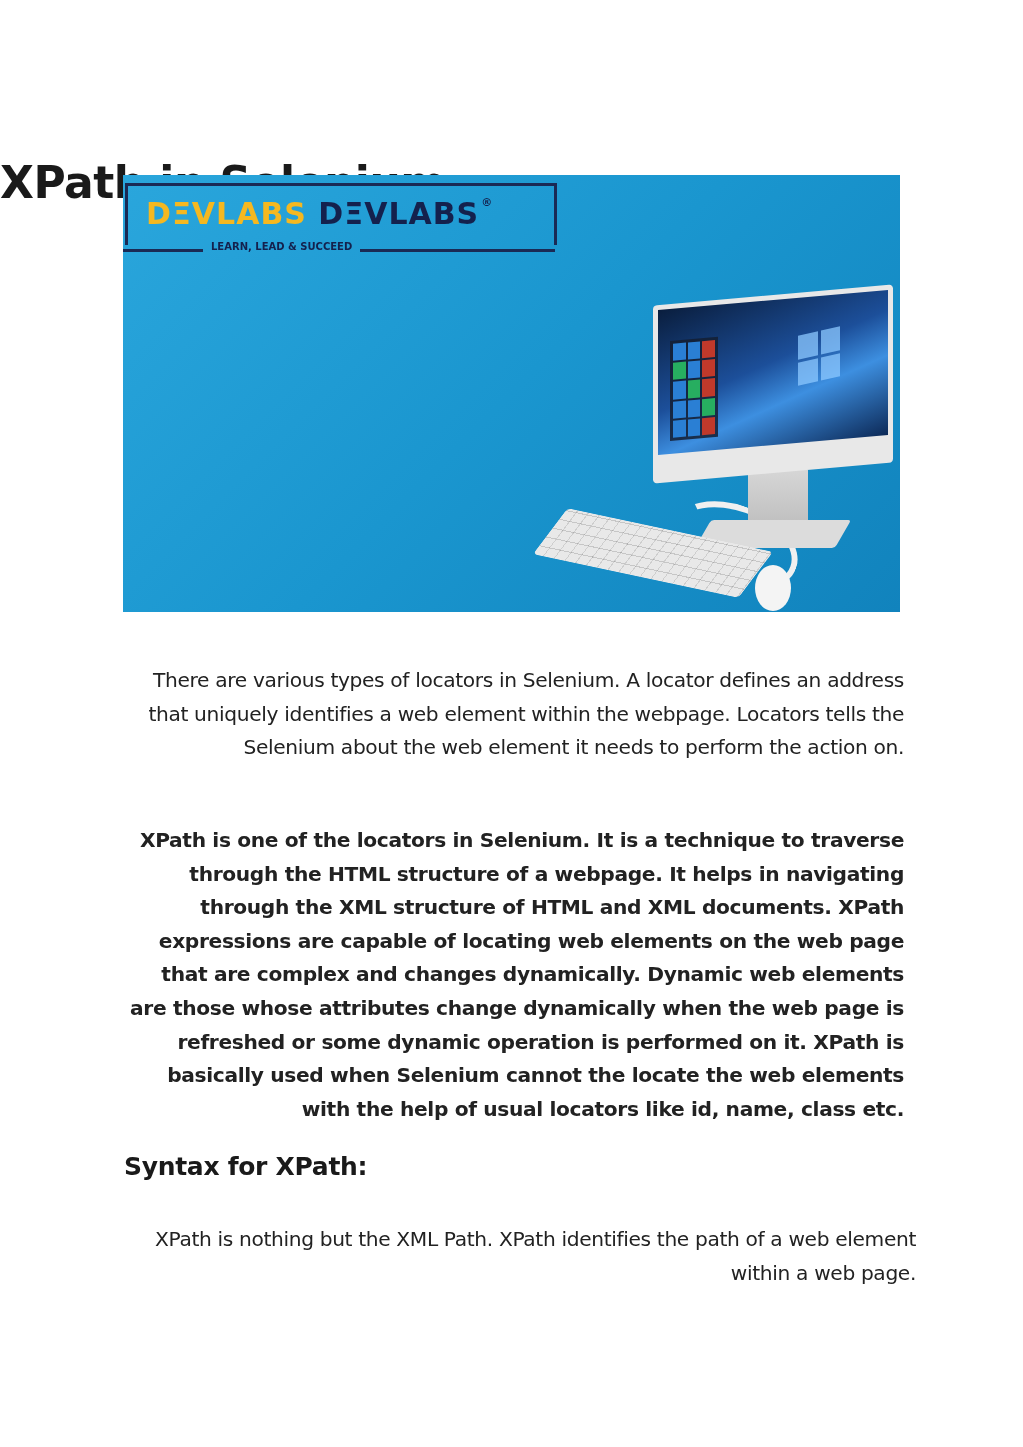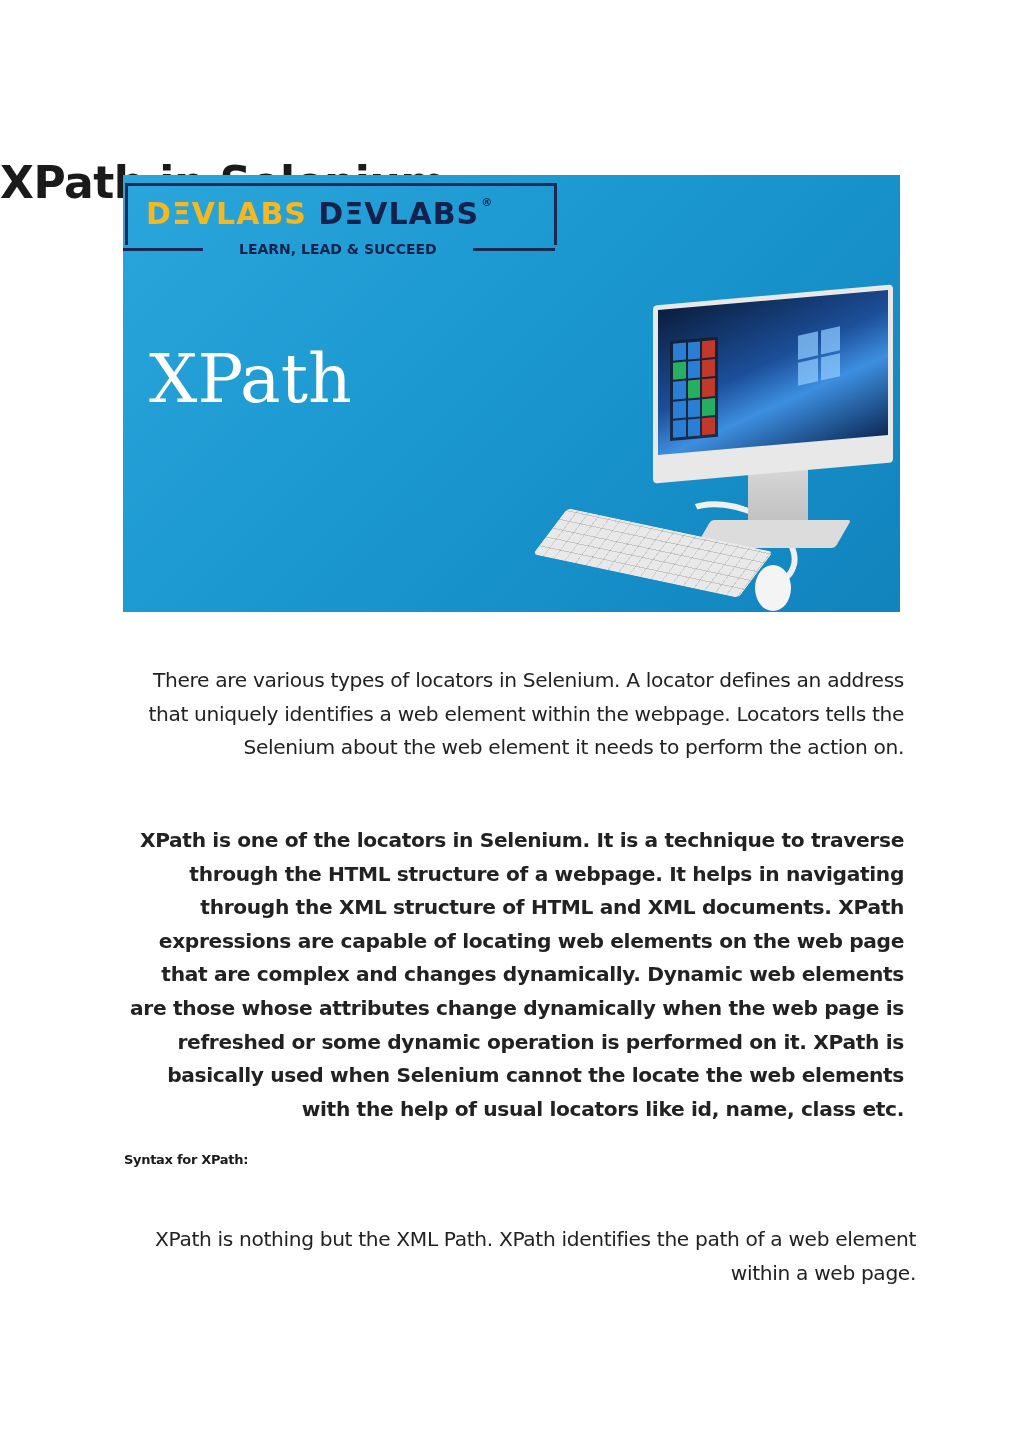--- a/index.html
+++ b/index.html
@@ -4,42 +4,42 @@
   <style>
     html, body { margin: 0; padding: 0; background: #ffffff; }
     body { width: 1023px; height: 1447px; position: relative; overflow: hidden; font-family: "Liberation Sans", sans-serif; color: #1f1f1f; }
     .title { position: absolute; top: 128px; left: 0; width: 1003px; text-align: left; font-family: "DejaVu Sans", sans-serif; font-weight: bold; font-size: 44px; color: #1a1a1a; letter-spacing: -0.5px; }
     .banner { position: absolute; left: 123px; top: 175px; width: 777px; height: 437px; background: linear-gradient(135deg, #2aa6dc 0%, #1a96cf 50%, #1183bd 100%); overflow: hidden; }
     .logo-box { position: absolute; left: 2px; top: 8px; width: 432px; height: 62px; border: 3px solid #1a2a55; border-bottom: none; box-sizing: border-box; }
     .logo-main { position: absolute; left: 18px; top: 10px; font-family: "DejaVu Sans", sans-serif; font-weight: bold; font-size: 30px; letter-spacing: 1px; white-space: nowrap; }
     .logo-main .y { color: #f5b820; margin-top: 16px; }
     .logo-main .n { color: #14214d; }
     .logo-main .reg { font-size: 11px; vertical-align: top; color: #14214d; margin-left: 2px; }
-    .logo-tag { position: absolute; left: 0; top: 58px; width: 432px; display: flex; align-items: center; font-family: "DejaVu Sans", sans-serif; font-weight: bold; font-size: 14px; color: #14214d; gap: 28px; }
+    .logo-tag { position: absolute; left: 0; top: 58px; width: 432px; display: flex; align-items: flex-end; font-family: "DejaVu Sans", sans-serif; font-weight: bold; font-size: 10px; color: #14214d; }
     .logo-tag .line { flex: 1; height: 3px; background: #1a2a55; }
     .logo-tag .txt { padding: 0 8px; white-space: nowrap; }
     .big-title { position: absolute; left: 26px; top: 160px; font-family: "DejaVu Serif", serif; color: #ffffff; font-size: 68px; line-height: 87px; }
     .monitor { position: absolute; left: 530px; top: 120px; width: 240px; height: 175px; transform: skewY(-5deg); }
     .screen-frame { position: absolute; left: 0; top: 0; width: 240px; height: 178px; background: #e8e8e8; border-radius: 4px; }
     .screen { position: absolute; left: 5px; top: 5px; width: 230px; height: 145px; background: linear-gradient(160deg, #0a1e3e 0%, #1c4f9a 45%, #3d8fe0 65%, #0d2a58 100%); }
     .win-logo { position: absolute; left: 140px; top: 35px; width: 42px; height: 50px; display: grid; grid-template-columns: 1fr 1fr; gap: 3px; transform: skewY(-8deg); }
     .win-logo div { background: rgba(140,200,255,0.75); }
     .start-menu { position: absolute; left: 12px; top: 32px; width: 48px; height: 100px; background: rgba(20,30,50,0.85); display: grid; grid-template-columns: repeat(3, 1fr); gap: 2px; padding: 3px; box-sizing: border-box; }
     .start-menu div { background: #2a7fd4; }
     .start-menu div:nth-child(3n) { background: #c0392b; }
     .start-menu div:nth-child(4n) { background: #27ae60; }
     .stand { position: absolute; left: 625px; top: 295px; width: 60px; height: 60px; background: linear-gradient(#d6d6d6, #bdbdbd); }
     .base { position: absolute; left: 580px; top: 345px; width: 140px; height: 28px; background: #dcdcdc; transform: skewX(-30deg); border-radius: 3px; }
     .keyboard { position: absolute; left: 425px; top: 352px; width: 210px; height: 52px; background: #f2f2f2; transform: rotate(12deg) skewX(-25deg); border-radius: 4px; background-image: repeating-linear-gradient(90deg, #f5f5f5 0 10px, #d9d9d9 10px 11px), repeating-linear-gradient(0deg, transparent 0 9px, #d9d9d9 9px 10px); background-blend-mode: multiply; }
     .mouse { position: absolute; left: 632px; top: 390px; width: 36px; height: 46px; background: #f4f4f4; border-radius: 50%; }
     .cable { position: absolute; left: 545px; top: 330px; width: 120px; height: 70px; border: 6px solid #f0f0f0; border-radius: 50%; border-bottom-color: transparent; border-left-color: transparent; transform: rotate(20deg); }
     .body-text { position: absolute; left: 124px; width: 780px; font-family: "DejaVu Sans", sans-serif; font-size: 20.2px; line-height: 33.6px; color: #222222; letter-spacing: -0.35px; text-align: right; }
     .p1 { top: 664px; }
     .p2 { top: 824px; font-weight: bold; }
-    .h-syntax { position: absolute; left: 124px; top: 1152px; font-family: "DejaVu Sans", sans-serif; font-weight: bold; font-size: 13px; color: #1a1a1a; letter-spacing: -0.3px; }
+    .h-syntax { position: absolute; left: 124px; top: 1152px; font-family: "DejaVu Sans", sans-serif; font-weight: bold; font-size: 25px; color: #1a1a1a; letter-spacing: -0.3px; }
     .p3 { top: 1211px; }
   </style>
 </head>
 <body>
 
 <h1 class="title">XPath in Selenium</h1>
 
 <div class="banner">
   <div class="logo-box">
     <div class="logo-main">
@@ -47,21 +47,20 @@
       <span class="n">DΞVLABS</span><span class="reg">®</span>
     </div>
   </div>
   <div class="logo-tag" style="top:66px;">
     <div class="line" style="flex:0 0 80px;"></div>
     <span class="txt">LEARN, LEAD &amp; SUCCEED</span>
     <div class="line"></div>
   </div>
 
   <div class="big-title">
-    <div>XPath</div>
   </div>
 
   <div class="cable"></div>
   <div class="stand"></div>
   <div class="base"></div>
   <div class="monitor">
     <div class="screen-frame">
       <div class="screen">
         <div class="start-menu">
           <div></div>

